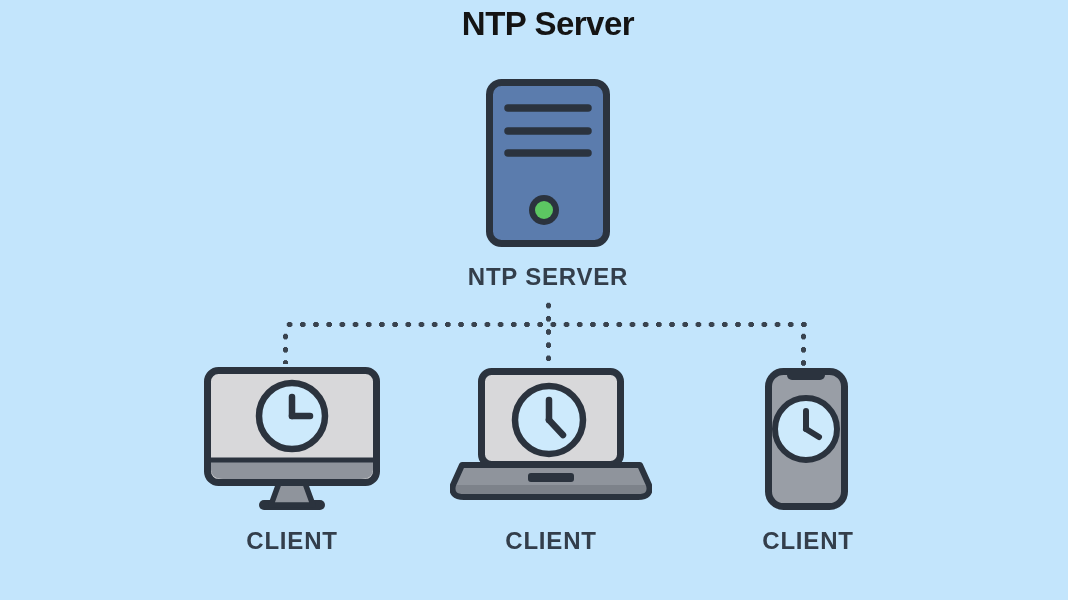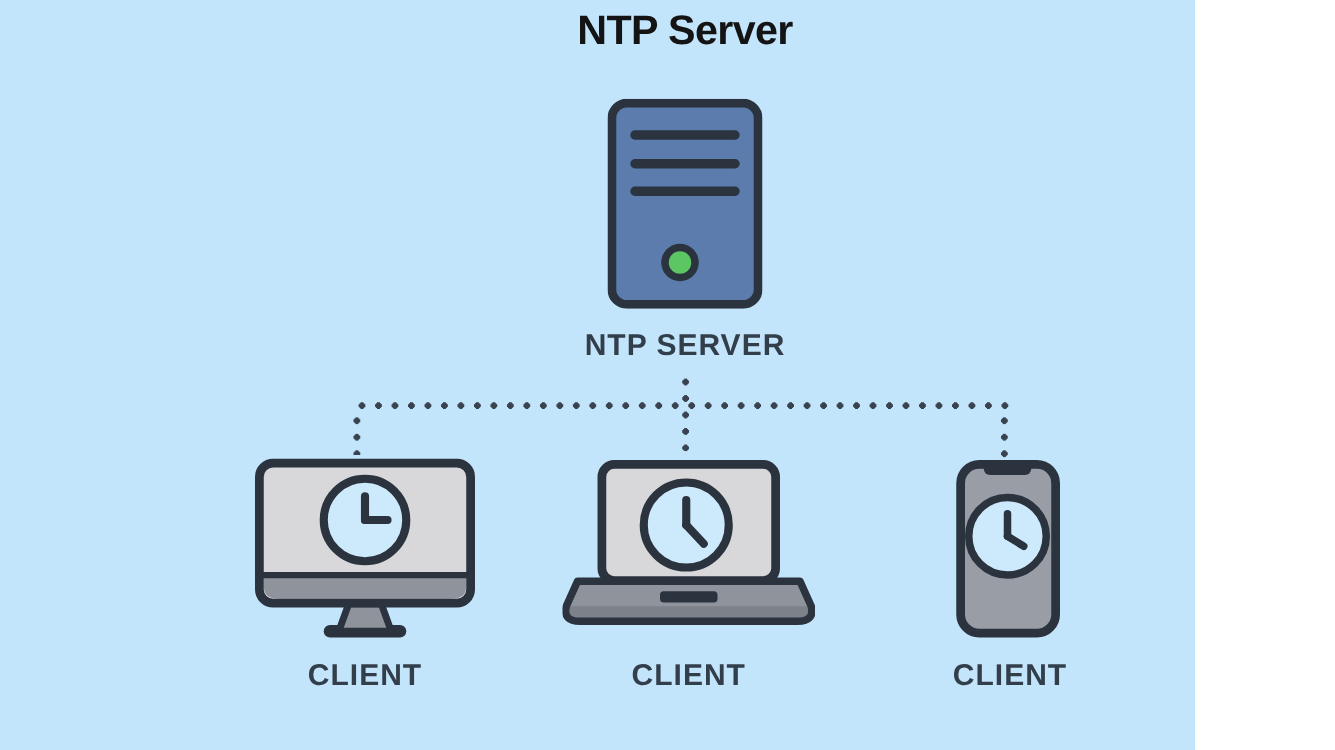--- a/index.html
+++ b/index.html
@@ -1,19 +1,19 @@
 <!DOCTYPE html>
 <html><head>
 <meta charset="utf-8">
 <style>
   html,body{margin:0;padding:0;}
   body{font-family:"Liberation Sans","DejaVu Sans",sans-serif;}
   .canvas{
     position:relative;
-    width:956px;height:600px;
+    width:1068px;height:600px;
     background:#c3e5fc;
     overflow:hidden;
   }
   .title{
     position:absolute;left:28px;top:5px;width:1040px;
     text-align:center;
     font-size:33px;font-weight:bold;
     color:#141414;letter-spacing:-0.5px;
   }
   .node-label{

